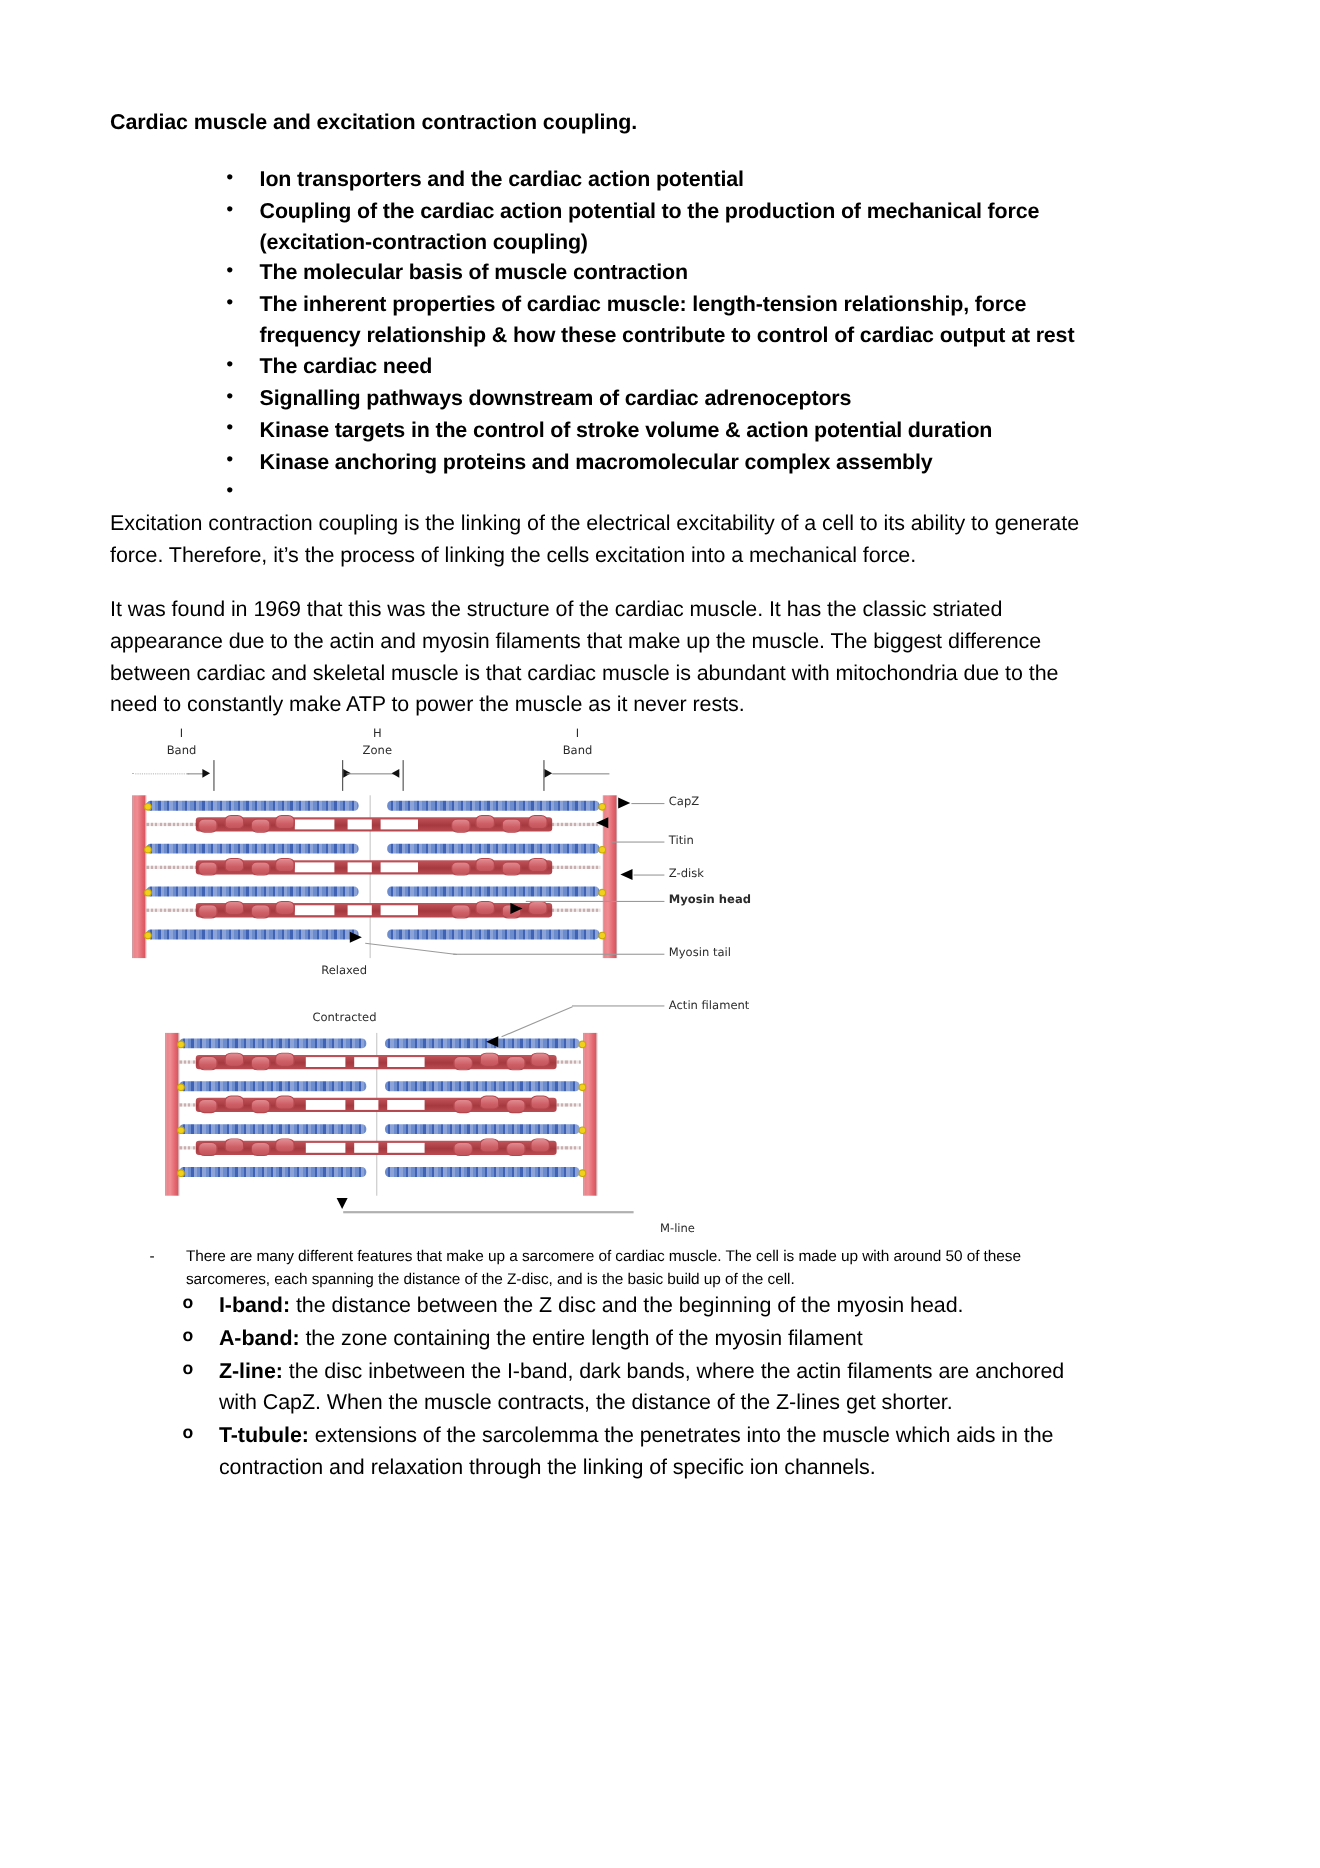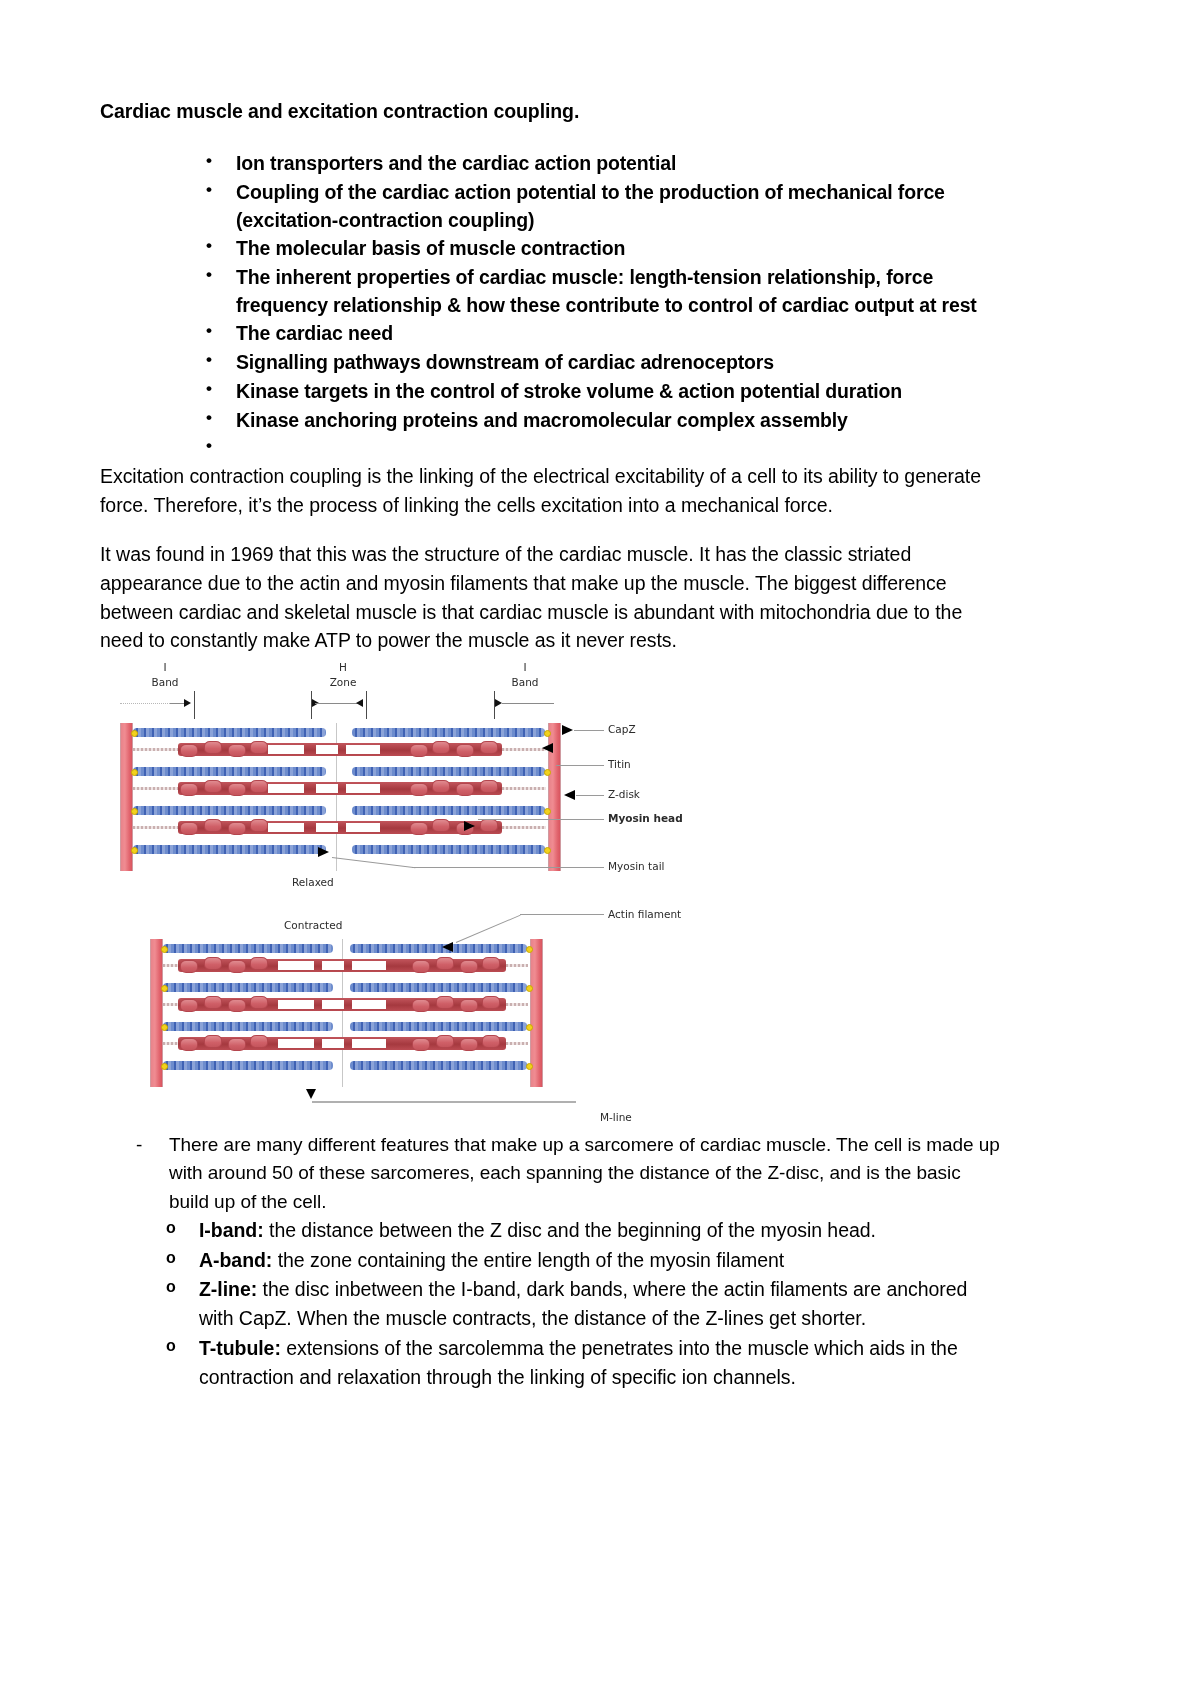--- a/index.html
+++ b/index.html
@@ -72,21 +72,21 @@
   ul.lv1 > li.empty{min-height:26px;}
 
   
   ul.dash{
     list-style:none;
     margin:0;
     padding:0 0 0 34px;
   }
   ul.dash > li{
     position:relative;
-    font-size:19px;
+    font-size:14px;
     line-height:1.48;
     padding-left:35px;
     letter-spacing:-0.05px;
   }
   ul.dash > li::before{
     content:"-";
     position:absolute;
     left:2px; top:0;
   }
 

